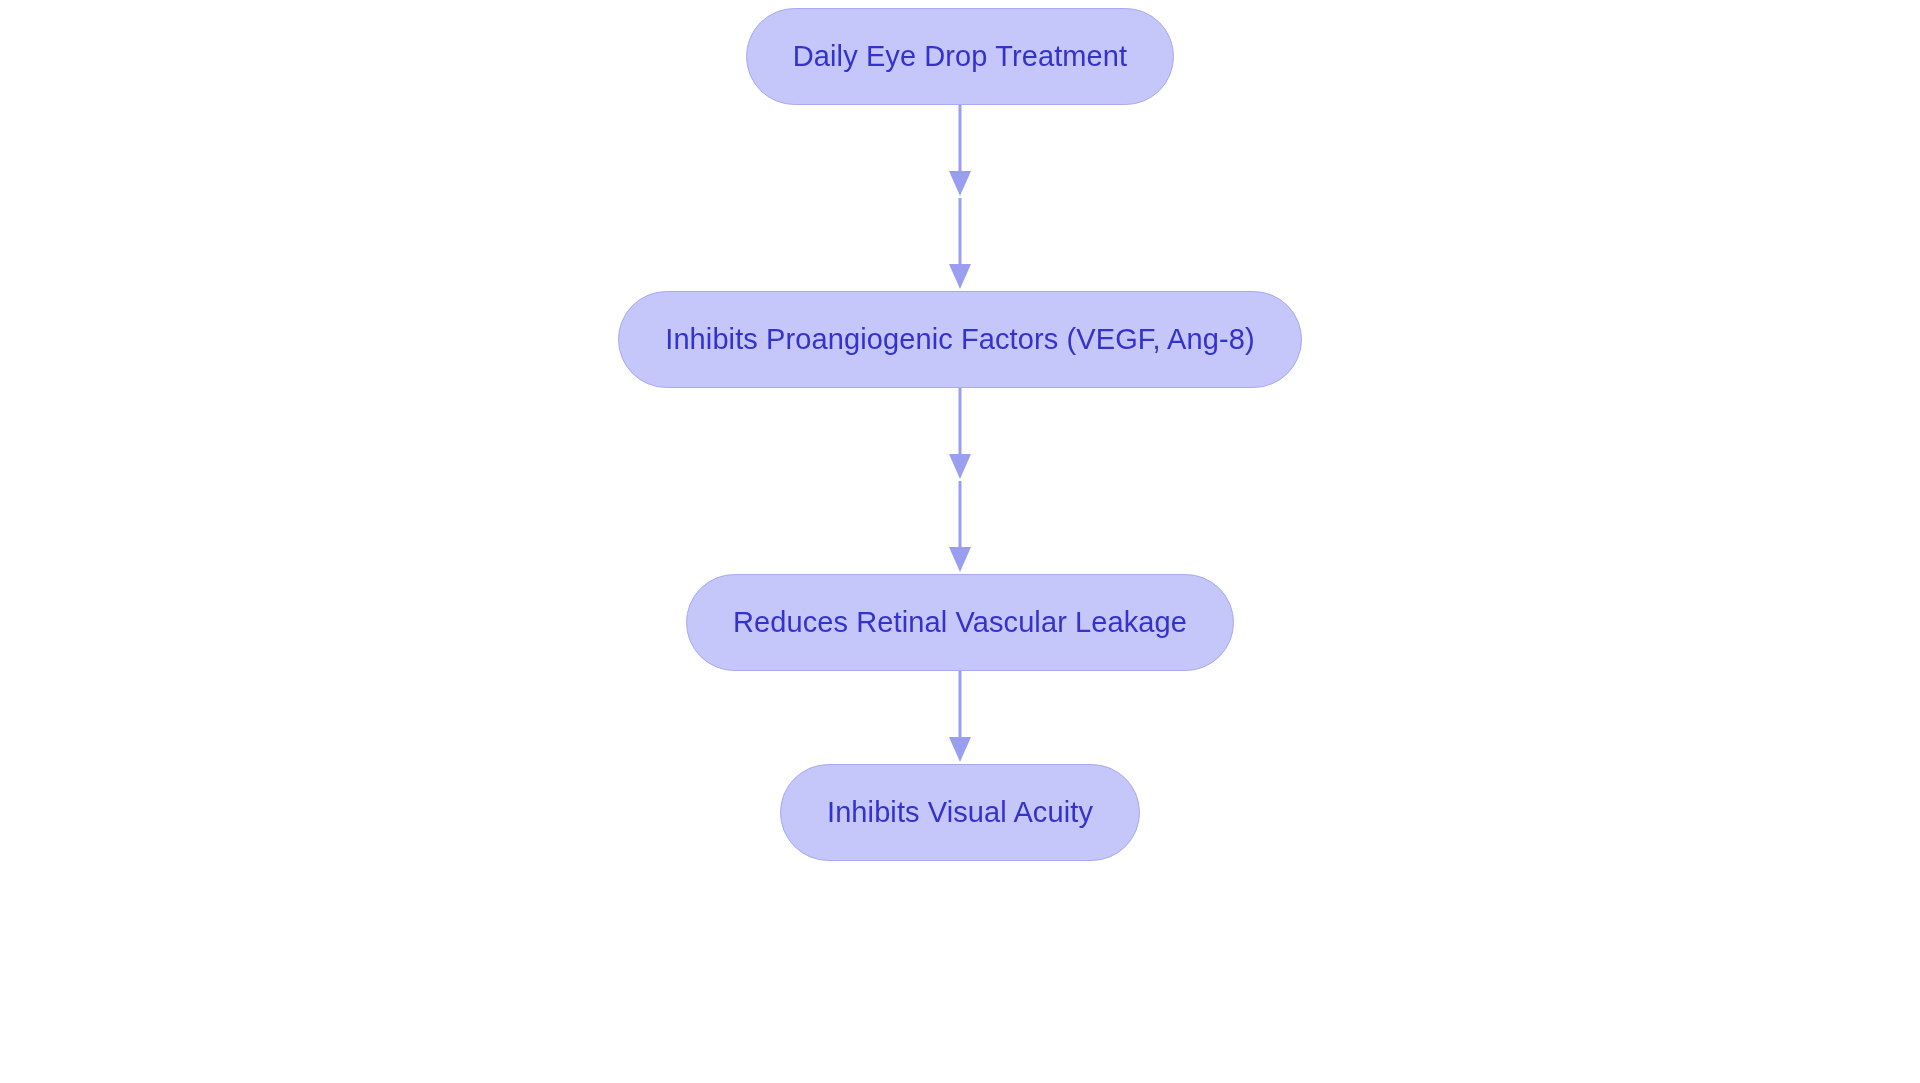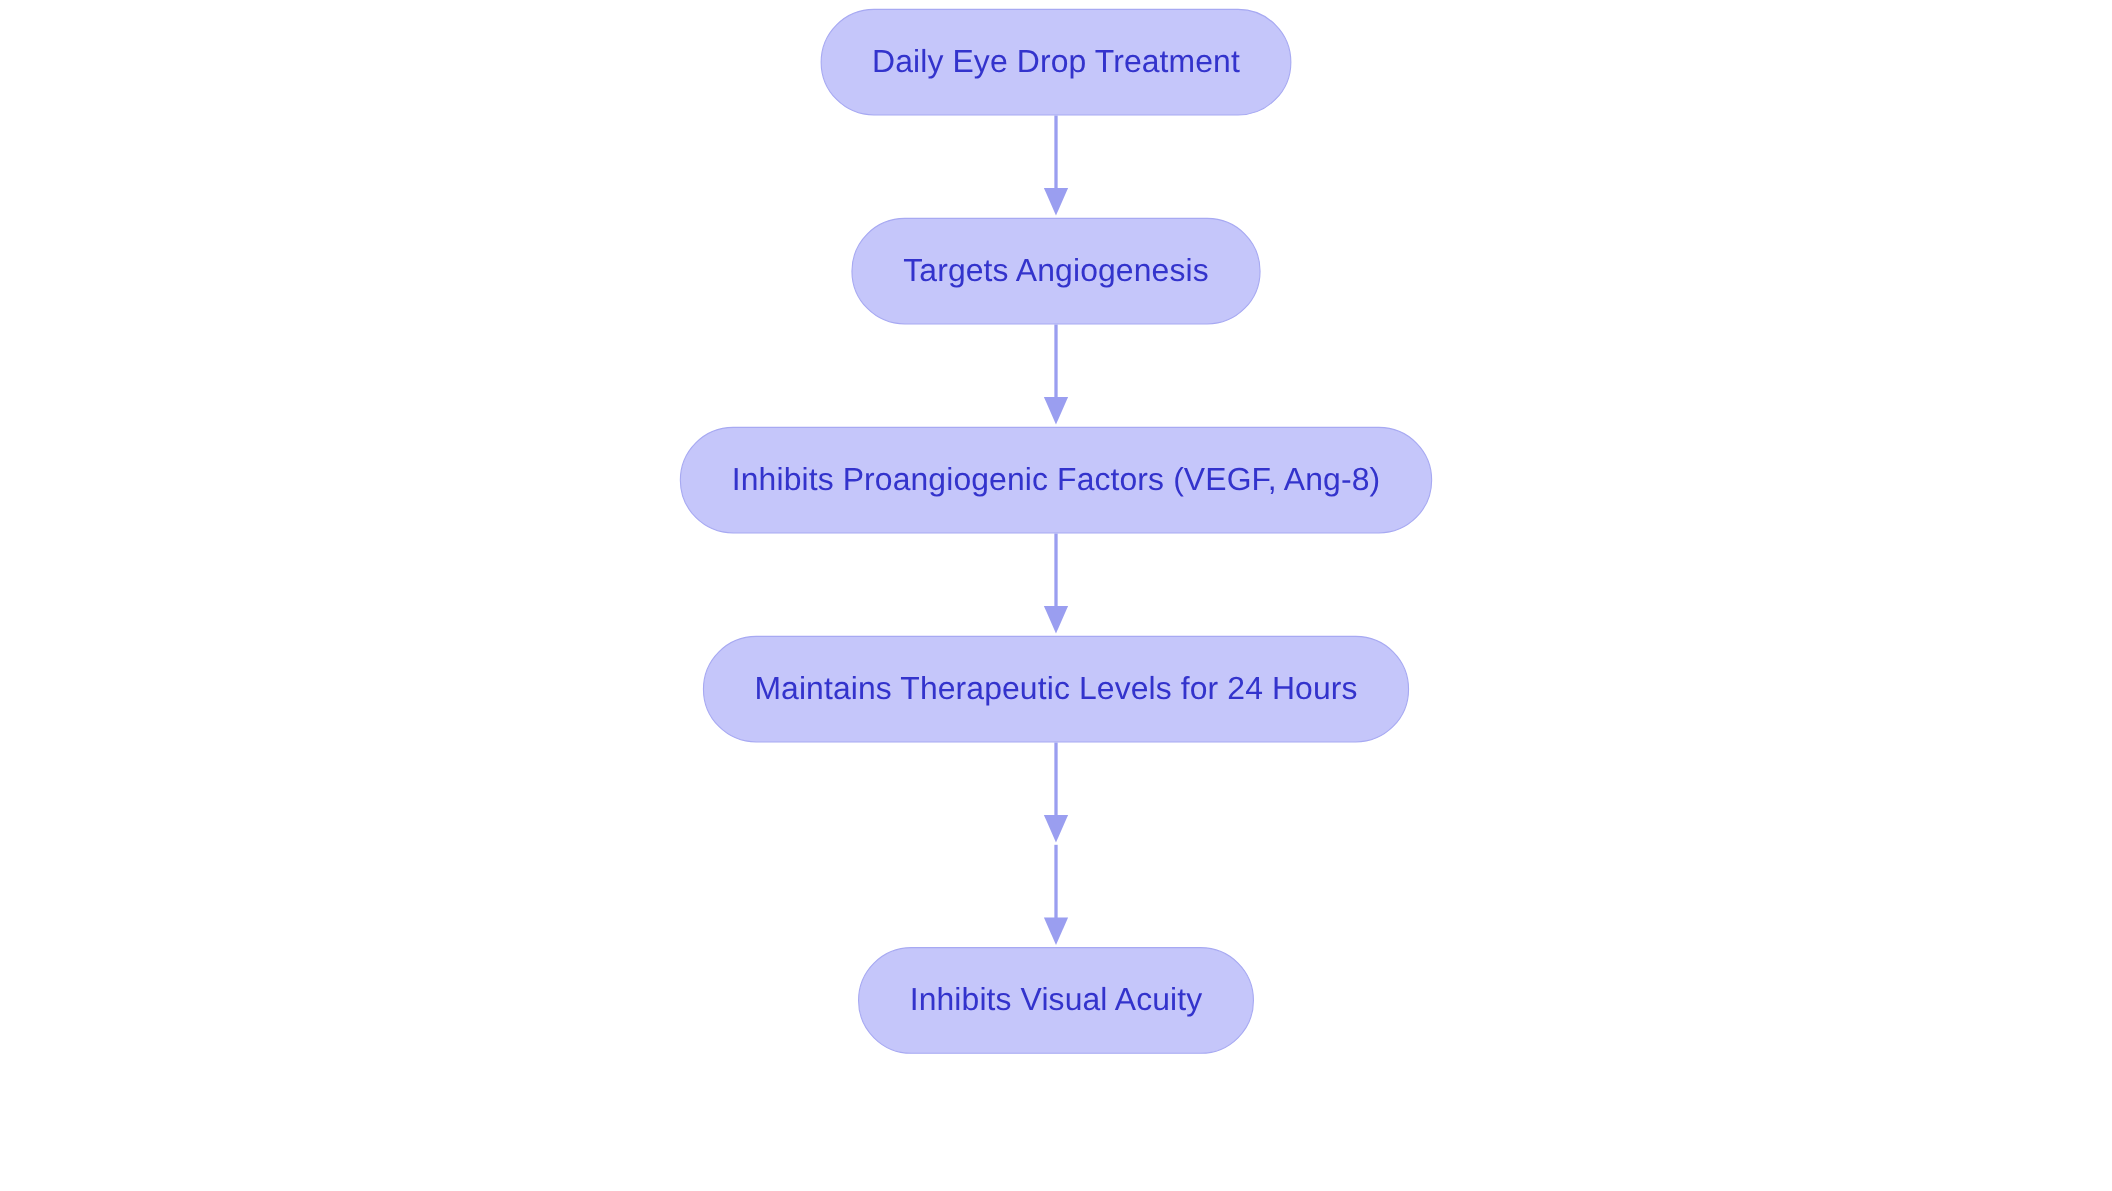--- a/index.html
+++ b/index.html
@@ -80,53 +80,50 @@
       <span class="node-label">Daily Eye Drop Treatment</span>
     </div>
 
     <div class="connector">
       <svg width="40" height="93" viewBox="0 0 40 93" aria-hidden="true">
         <line x1="20" y1="0" x2="20" y2="72" stroke="#9a9ef0" stroke-width="3"></line>
         <polygon points="20,91 9,66 31,66" fill="#9a9ef0"></polygon>
       </svg>
     </div>
 
-    <div class="node">
-      <span class="node-label">Targets Angiogenesis</span>
-    </div>
 
     <div class="connector">
       <svg width="40" height="93" viewBox="0 0 40 93" aria-hidden="true">
         <line x1="20" y1="0" x2="20" y2="72" stroke="#9a9ef0" stroke-width="3"></line>
         <polygon points="20,91 9,66 31,66" fill="#9a9ef0"></polygon>
       </svg>
     </div>
 
     <div class="node">
       <span class="node-label">Inhibits Proangiogenic Factors (VEGF, Ang-8)</span>
     </div>
 
     <div class="connector">
       <svg width="40" height="93" viewBox="0 0 40 93" aria-hidden="true">
         <line x1="20" y1="0" x2="20" y2="72" stroke="#9a9ef0" stroke-width="3"></line>
         <polygon points="20,91 9,66 31,66" fill="#9a9ef0"></polygon>
       </svg>
     </div>
 
-    <div class="node">
-      <span class="node-label">Maintains Therapeutic Levels for 24 Hours</span>
-    </div>
 
     <div class="connector">
       <svg width="40" height="93" viewBox="0 0 40 93" aria-hidden="true">
         <line x1="20" y1="0" x2="20" y2="72" stroke="#9a9ef0" stroke-width="3"></line>
         <polygon points="20,91 9,66 31,66" fill="#9a9ef0"></polygon>
       </svg>
     </div>
 
+    <div class="node">
+      <span class="node-label">Reduces Retinal Vascular Leakage</span>
+    </div>
 
     <div class="connector">
       <svg width="40" height="93" viewBox="0 0 40 93" aria-hidden="true">
         <line x1="20" y1="0" x2="20" y2="72" stroke="#9a9ef0" stroke-width="3"></line>
         <polygon points="20,91 9,66 31,66" fill="#9a9ef0"></polygon>
       </svg>
     </div>
 
     <div class="node">
       <span class="node-label">Inhibits Visual Acuity</span>

